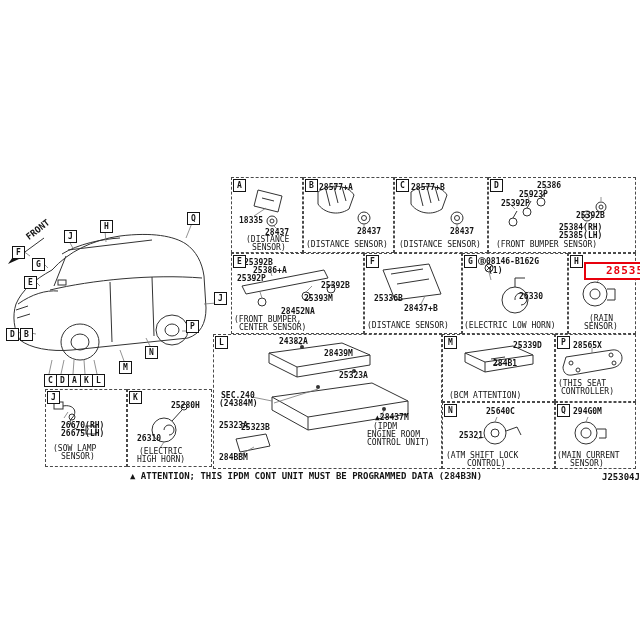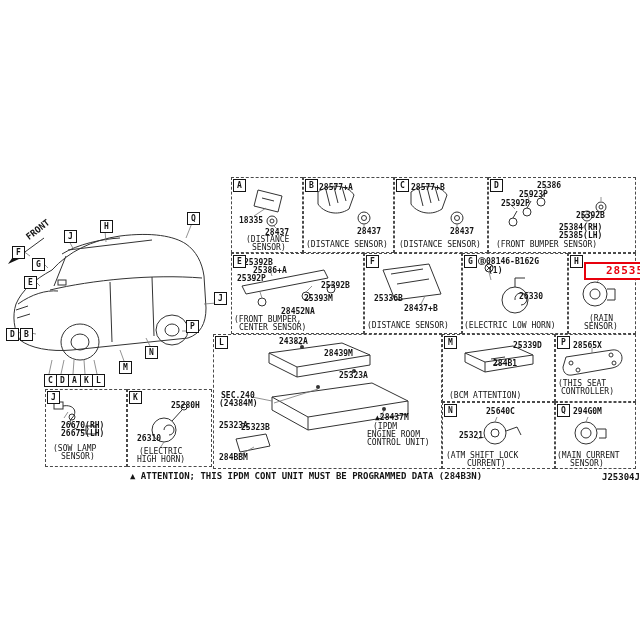--- a/index.html
+++ b/index.html
@@ -289,21 +289,21 @@
     <svg class="sk" width="111" height="65" viewBox="0 0 111 65">
       <circle cx="52" cy="30" r="11"></circle>
         <circle cx="52" cy="30" r="4"></circle>
       <path d="M63,28 L74,24 L78,32"></path>
       <path class="thin" d="M52,19 l2,-5 M42,34 l-8,2"></path>
     </svg>
     <div class="lbox" style="left:1px;top:1px">N</div>
     <div class="pn" style="left:43px;top:4px">25640C</div>
     <div class="pn" style="left:16px;top:28px">25321</div>
     <div class="cap" style="left:3px;top:48px">(ATM SHIFT LOCK</div>
-    <div class="cap" style="left:24px;top:56px">CURRENT)</div>
+    <div class="cap" style="left:24px;top:56px">CONTROL)</div>
   </div>
 
   <div class="panel" style="left:555px;top:402px;width:79px;height:65px">
     <svg class="sk" width="79" height="65" viewBox="0 0 79 65">
       <circle cx="30" cy="30" r="11"></circle>
         <circle cx="30" cy="30" r="5"></circle>
       <path d="M41,26 h9 v9 h-7"></path>
       <path class="thin" d="M30,19 l2,-5"></path>
     </svg>
     <div class="lbox" style="left:1px;top:1px">Q</div>

